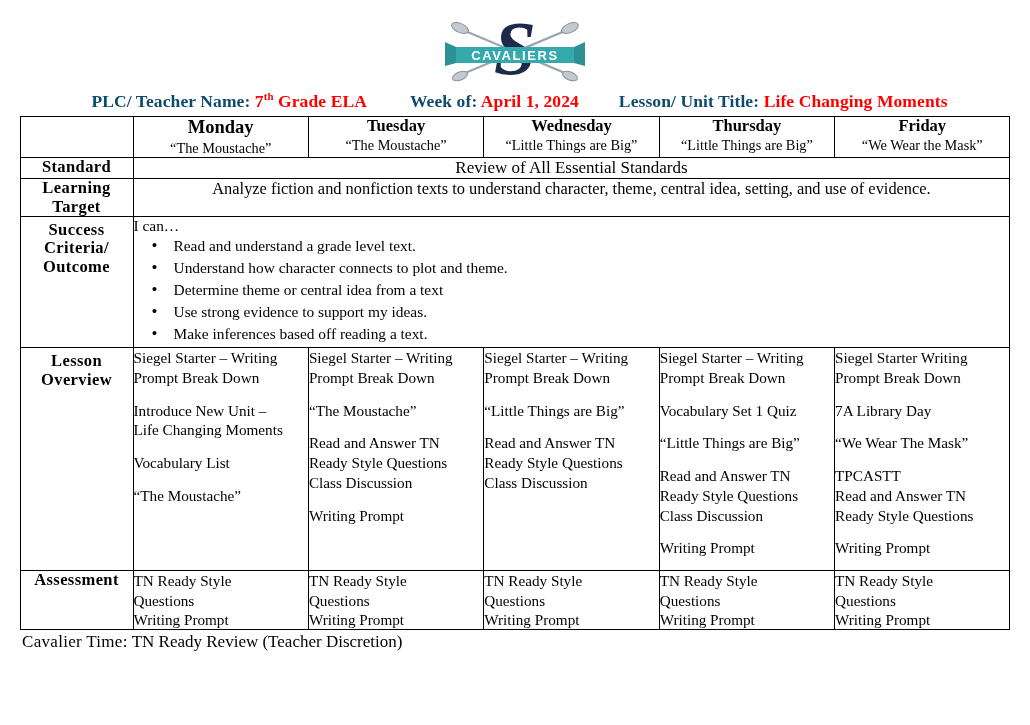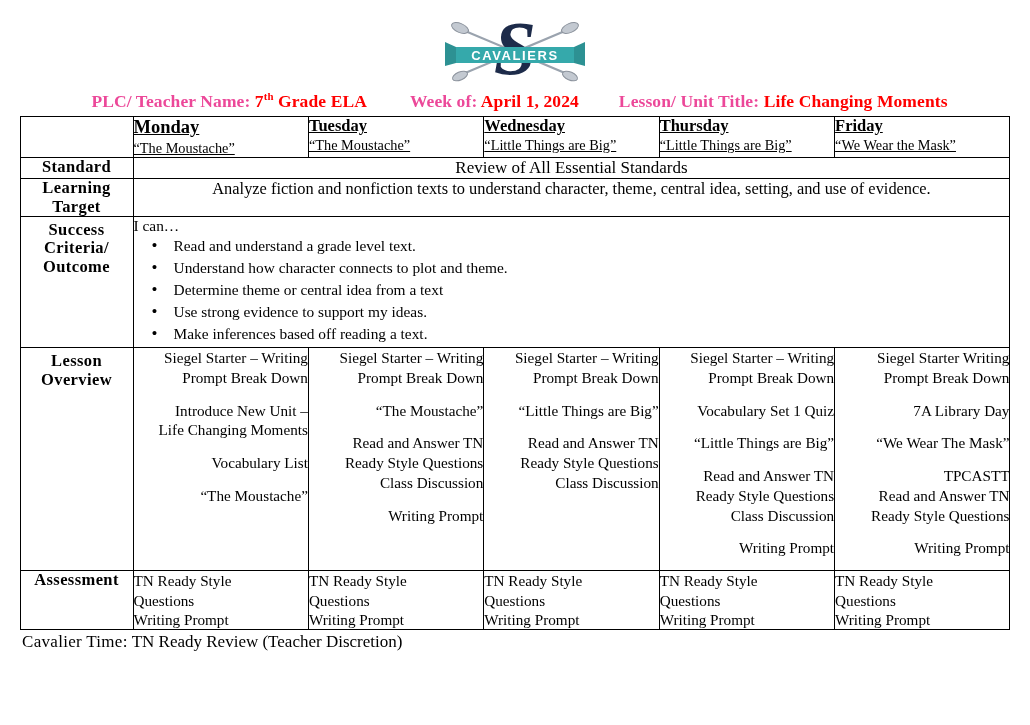--- a/index.html
+++ b/index.html
@@ -42,21 +42,21 @@
   .doc-header {
     display: block;
     text-align: center;
     font-size: 17.5px;
     font-weight: bold;
     letter-spacing: 0.1px;
     white-space: nowrap;
     padding: 0 0 5px 0;
     line-height: 1.1;
   }
-  .doc-header .lbl { color: #ec4899; margin-left: 9px; }
+  .doc-header .lbl { color: #0c4a6e; margin-left: 9px; }
   .doc-header .val { color: #ff0000; }
   .doc-header .gap-sm { display: inline-block; width: 22px; }
   .doc-header .gap-md { display: inline-block; width: 26px; }
   .doc-header sup {
     font-size: 0.62em;
     vertical-align: super;
     line-height: 0;
   }
 
   
@@ -85,23 +85,23 @@
     padding: 3px 2px;
     letter-spacing: 0.4px;
   }
   .rowlabel.top {
     vertical-align: top;
     padding-top: 4px;
   }
 
   
   .dayhead {
+    text-align: center;
     vertical-align: top;
     padding: 2px 3px 4px 3px;
-    text-decoration: underline;
   }
   .dayhead .dname {
     font-weight: bold;
     font-size: 18.5px;
     line-height: 1.15;
     display: block;
   }
   .dayhead.small .dname { font-size: 16.5px; }
   .dayhead .dsub {
     font-size: 14.3px;
@@ -150,21 +150,21 @@
     line-height: 1.2;
   }
 
   
   .lesson-cell {
     font-size: 15.2px;
     line-height: 1.3;
     padding: 5px 5px 5px 7px;
     height: 222px;
   }
-  .lesson-cell .blk { margin: 0 0 13px 0; text-align: right; }
+  .lesson-cell .blk { margin: 0 0 13px 0; }
   .lesson-cell .blk:last-child { margin-bottom: 0; }
   .lesson-cell .ln { display: block; }
 
   
   .assess-cell {
     font-size: 15.2px;
     line-height: 1.28;
     padding: 3px 5px 4px 7px;
   }
   .assess-cell .ln { display: block; font-family: Liberation Serif, serif; }

